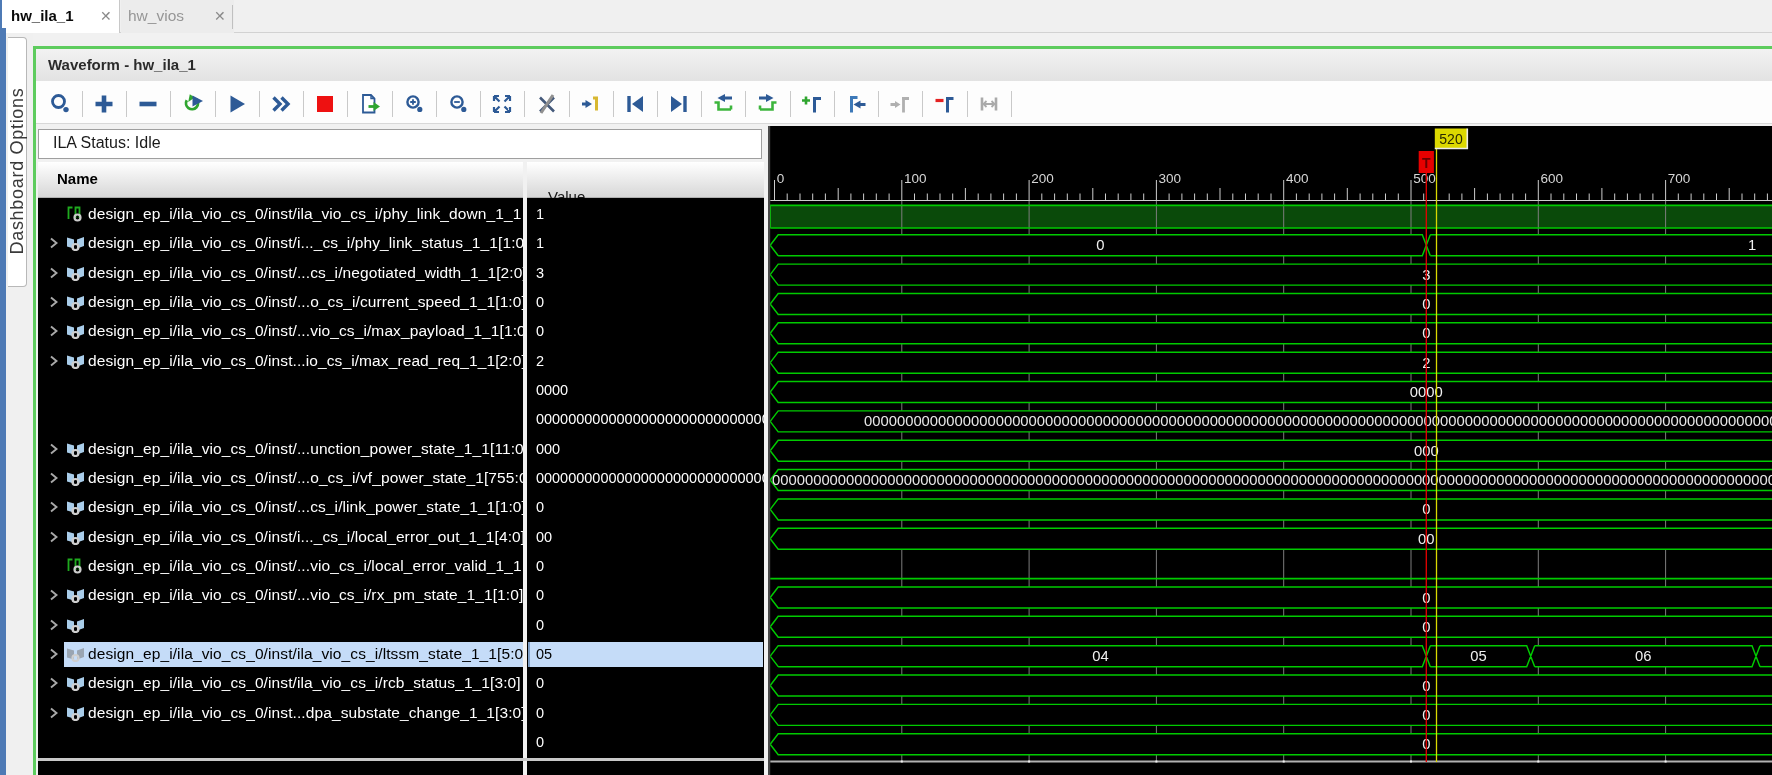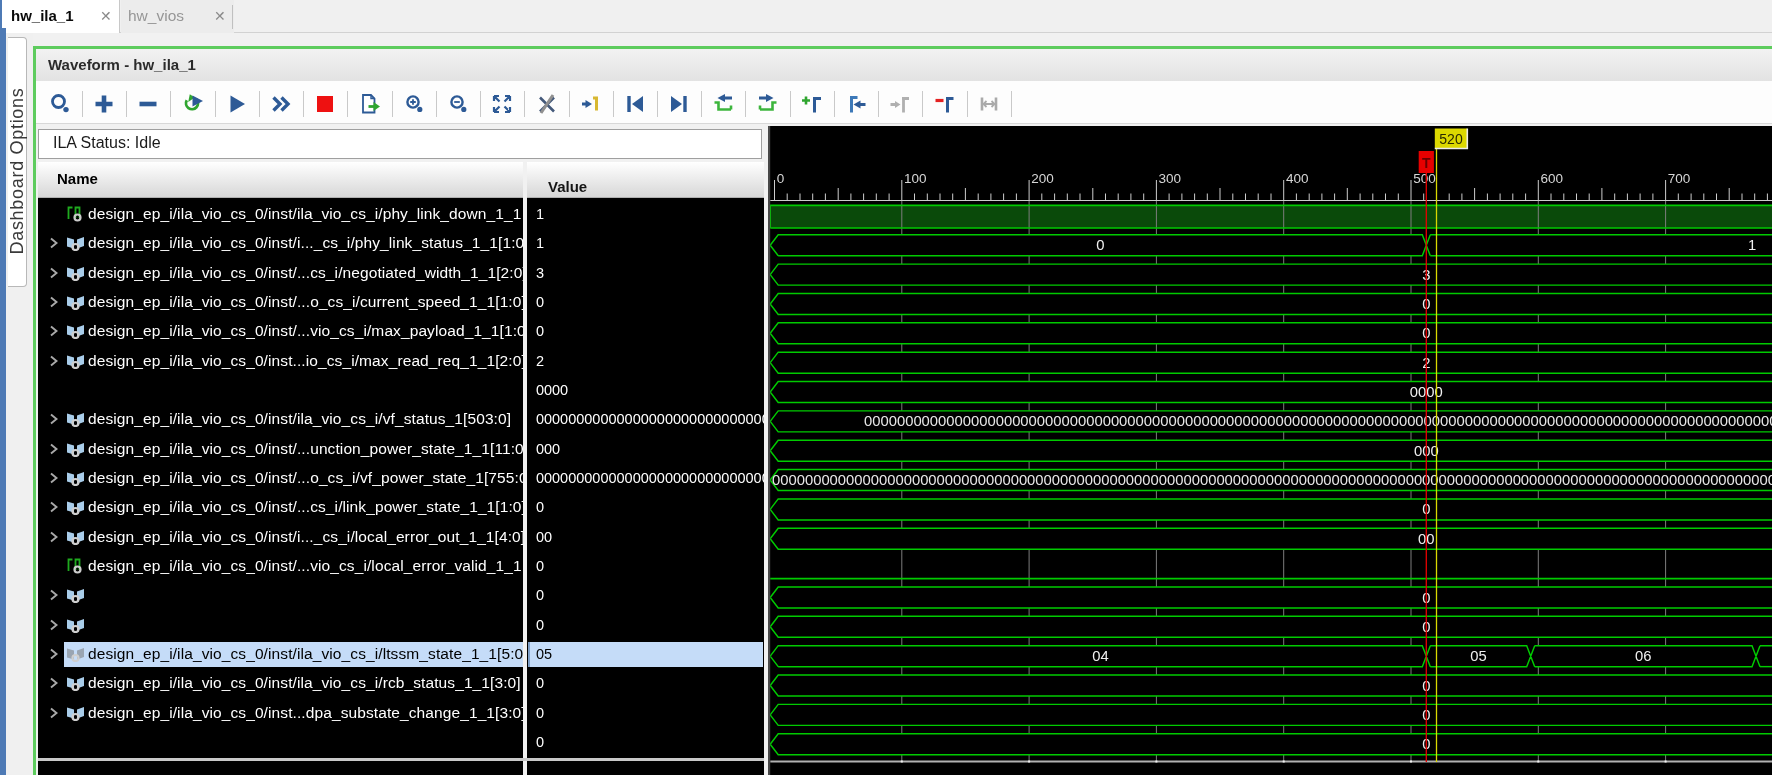--- a/index.html
+++ b/index.html
@@ -140,21 +140,21 @@
 <div style="position:absolute;left:1011px;top:91px;width:1px;height:26px;background:#c9c9c9"></div>
 
 <div class="abs" style="left:35.5px;top:124.5px;width:732.5px;height:650.5px;background:#f1f1f1"></div>
 
 <div class="abs" style="left:38px;top:129px;width:724px;height:30px;background:#fff;border:1px solid #9f9f9f"></div>
 <div class="abs" style="left:53px;top:134px;font-size:16px;color:#1a1a1a">ILA Status: Idle</div>
 
 <div class="abs" style="left:38px;top:161.5px;width:484.6px;height:36.9px;background:linear-gradient(#ffffff,#d7d7d7);border-bottom:1px solid #b0b0b0"></div>
 <div class="abs" style="left:527.4px;top:161.5px;width:236.6px;height:36.9px;background:linear-gradient(#ffffff,#d7d7d7);border-bottom:1px solid #b0b0b0"></div>
 <div class="abs" style="left:57px;top:170px;font-size:15px;font-weight:bold;color:#000000">Name</div>
-<div class="abs" style="left:548px;top:178px;font-size:15px;font-weight:bold;color:#151515">Value</div>
+<div class="abs" style="left:548px;top:188px;font-size:15px;font-weight:normal;color:#151515">Value</div>
 
 <div class="abs" style="left:38px;top:198.4px;width:484.6px;height:576.6px;background:#000">
 <div style="position:absolute;left:0;top:0.8px;width:511px;height:29.35px;overflow:hidden">
       <svg width="18" height="17" viewBox="0 0 18 17" style="position:absolute;left:28px;top:50%;margin-top:-9px">
         <path d="M6.5 2.5H2.5V14M9.5 13V2.5H13.5V13" stroke="#1faa1f" stroke-width="1.8" fill="none"></path>
         <circle cx="11.5" cy="12.5" r="3" stroke="#cccccc" stroke-width="2.2" fill="none"></circle>
       </svg>
       <div style="position:absolute;left:50px;top:50%;transform:translateY(-50%);color:#fff;font-size:15.5px;letter-spacing:0.1px;white-space:nowrap">design_ep_i/ila_vio_cs_0/inst/ila_vio_cs_i/phy_link_down_1_1</div>
     </div>
 <div style="position:absolute;left:0;top:30.2px;width:484.6px;height:29.35px;overflow:hidden">
@@ -200,30 +200,20 @@
 <div style="position:absolute;left:0;top:147.5px;width:484.6px;height:29.35px;overflow:hidden">
       <svg width="11" height="12" viewBox="0 0 11 12" style="position:absolute;left:10px;top:50%;margin-top:-6px">
         <path d="M3 1.5 L8.5 6 L3 10.5" stroke="#a9a9a9" stroke-width="1.9" fill="none"></path>
       </svg>
       <svg width="19" height="15" viewBox="0 0 19 15" style="position:absolute;left:28px;top:50%;margin-top:-7px">
         <path d="M1 1.5 L8 3.5V12.5L1 10.5Z M18 1 L11 3.5V12.5L18 10Z" fill="#a9cdea"></path>
         <circle cx="9.5" cy="11" r="3" stroke="#cfcfcf" stroke-width="2.2" fill="none"></circle>
       </svg>
       <div style="position:absolute;left:50px;top:50%;transform:translateY(-50%);color:#fff;font-size:15.5px;letter-spacing:0.1px;white-space:nowrap">design_ep_i/ila_vio_cs_0/inst...io_cs_i/max_read_req_1_1[2:0]</div>
     </div>
-<div style="position:absolute;left:0;top:206.3px;width:484.6px;height:29.35px;overflow:hidden">
-      <svg width="11" height="12" viewBox="0 0 11 12" style="position:absolute;left:10px;top:50%;margin-top:-6px">
-        <path d="M3 1.5 L8.5 6 L3 10.5" stroke="#a9a9a9" stroke-width="1.9" fill="none"></path>
-      </svg>
-      <svg width="19" height="15" viewBox="0 0 19 15" style="position:absolute;left:28px;top:50%;margin-top:-7px">
-        <path d="M1 1.5 L8 3.5V12.5L1 10.5Z M18 1 L11 3.5V12.5L18 10Z" fill="#a9cdea"></path>
-        <circle cx="9.5" cy="11" r="3" stroke="#cfcfcf" stroke-width="2.2" fill="none"></circle>
-      </svg>
-      <div style="position:absolute;left:50px;top:50%;transform:translateY(-50%);color:#fff;font-size:15.5px;letter-spacing:0.1px;white-space:nowrap">design_ep_i/ila_vio_cs_0/inst/ila_vio_cs_i/vf_status_1[503:0]</div>
-    </div>
 <div style="position:absolute;left:0;top:235.6px;width:484.6px;height:29.35px;overflow:hidden">
       <svg width="11" height="12" viewBox="0 0 11 12" style="position:absolute;left:10px;top:50%;margin-top:-6px">
         <path d="M3 1.5 L8.5 6 L3 10.5" stroke="#a9a9a9" stroke-width="1.9" fill="none"></path>
       </svg>
       <svg width="19" height="15" viewBox="0 0 19 15" style="position:absolute;left:28px;top:50%;margin-top:-7px">
         <path d="M1 1.5 L8 3.5V12.5L1 10.5Z M18 1 L11 3.5V12.5L18 10Z" fill="#a9cdea"></path>
         <circle cx="9.5" cy="11" r="3" stroke="#cfcfcf" stroke-width="2.2" fill="none"></circle>
       </svg>
       <div style="position:absolute;left:50px;top:50%;transform:translateY(-50%);color:#fff;font-size:15.5px;letter-spacing:0.1px;white-space:nowrap">design_ep_i/ila_vio_cs_0/inst/...unction_power_state_1_1[11:0]</div>
     </div>
@@ -265,20 +255,21 @@
       <div style="position:absolute;left:50px;top:50%;transform:translateY(-50%);color:#fff;font-size:15.5px;letter-spacing:0.1px;white-space:nowrap">design_ep_i/ila_vio_cs_0/inst/...vio_cs_i/local_error_valid_1_1</div>
     </div>
 <div style="position:absolute;left:0;top:382.4px;width:484.6px;height:29.35px;overflow:hidden">
       <svg width="11" height="12" viewBox="0 0 11 12" style="position:absolute;left:10px;top:50%;margin-top:-6px">
         <path d="M3 1.5 L8.5 6 L3 10.5" stroke="#a9a9a9" stroke-width="1.9" fill="none"></path>
       </svg>
       <svg width="19" height="15" viewBox="0 0 19 15" style="position:absolute;left:28px;top:50%;margin-top:-7px">
         <path d="M1 1.5 L8 3.5V12.5L1 10.5Z M18 1 L11 3.5V12.5L18 10Z" fill="#a9cdea"></path>
         <circle cx="9.5" cy="11" r="3" stroke="#cfcfcf" stroke-width="2.2" fill="none"></circle>
       </svg>
+      <div style="position:absolute;left:50px;top:50%;transform:translateY(-50%);color:#fff;font-size:15.5px;letter-spacing:0.1px;white-space:nowrap">design_ep_i/ila_vio_cs_0/inst/...vio_cs_i/rx_pm_state_1_1[1:0]</div>
     </div>
 <div style="position:absolute;left:0;top:411.7px;width:484.6px;height:29.35px;overflow:hidden">
       <svg width="11" height="12" viewBox="0 0 11 12" style="position:absolute;left:10px;top:50%;margin-top:-6px">
         <path d="M3 1.5 L8.5 6 L3 10.5" stroke="#a9a9a9" stroke-width="1.9" fill="none"></path>
       </svg>
       <svg width="19" height="15" viewBox="0 0 19 15" style="position:absolute;left:28px;top:50%;margin-top:-7px">
         <path d="M1 1.5 L8 3.5V12.5L1 10.5Z M18 1 L11 3.5V12.5L18 10Z" fill="#a9cdea"></path>
         <circle cx="9.5" cy="11" r="3" stroke="#cfcfcf" stroke-width="2.2" fill="none"></circle>
       </svg>
     </div>

